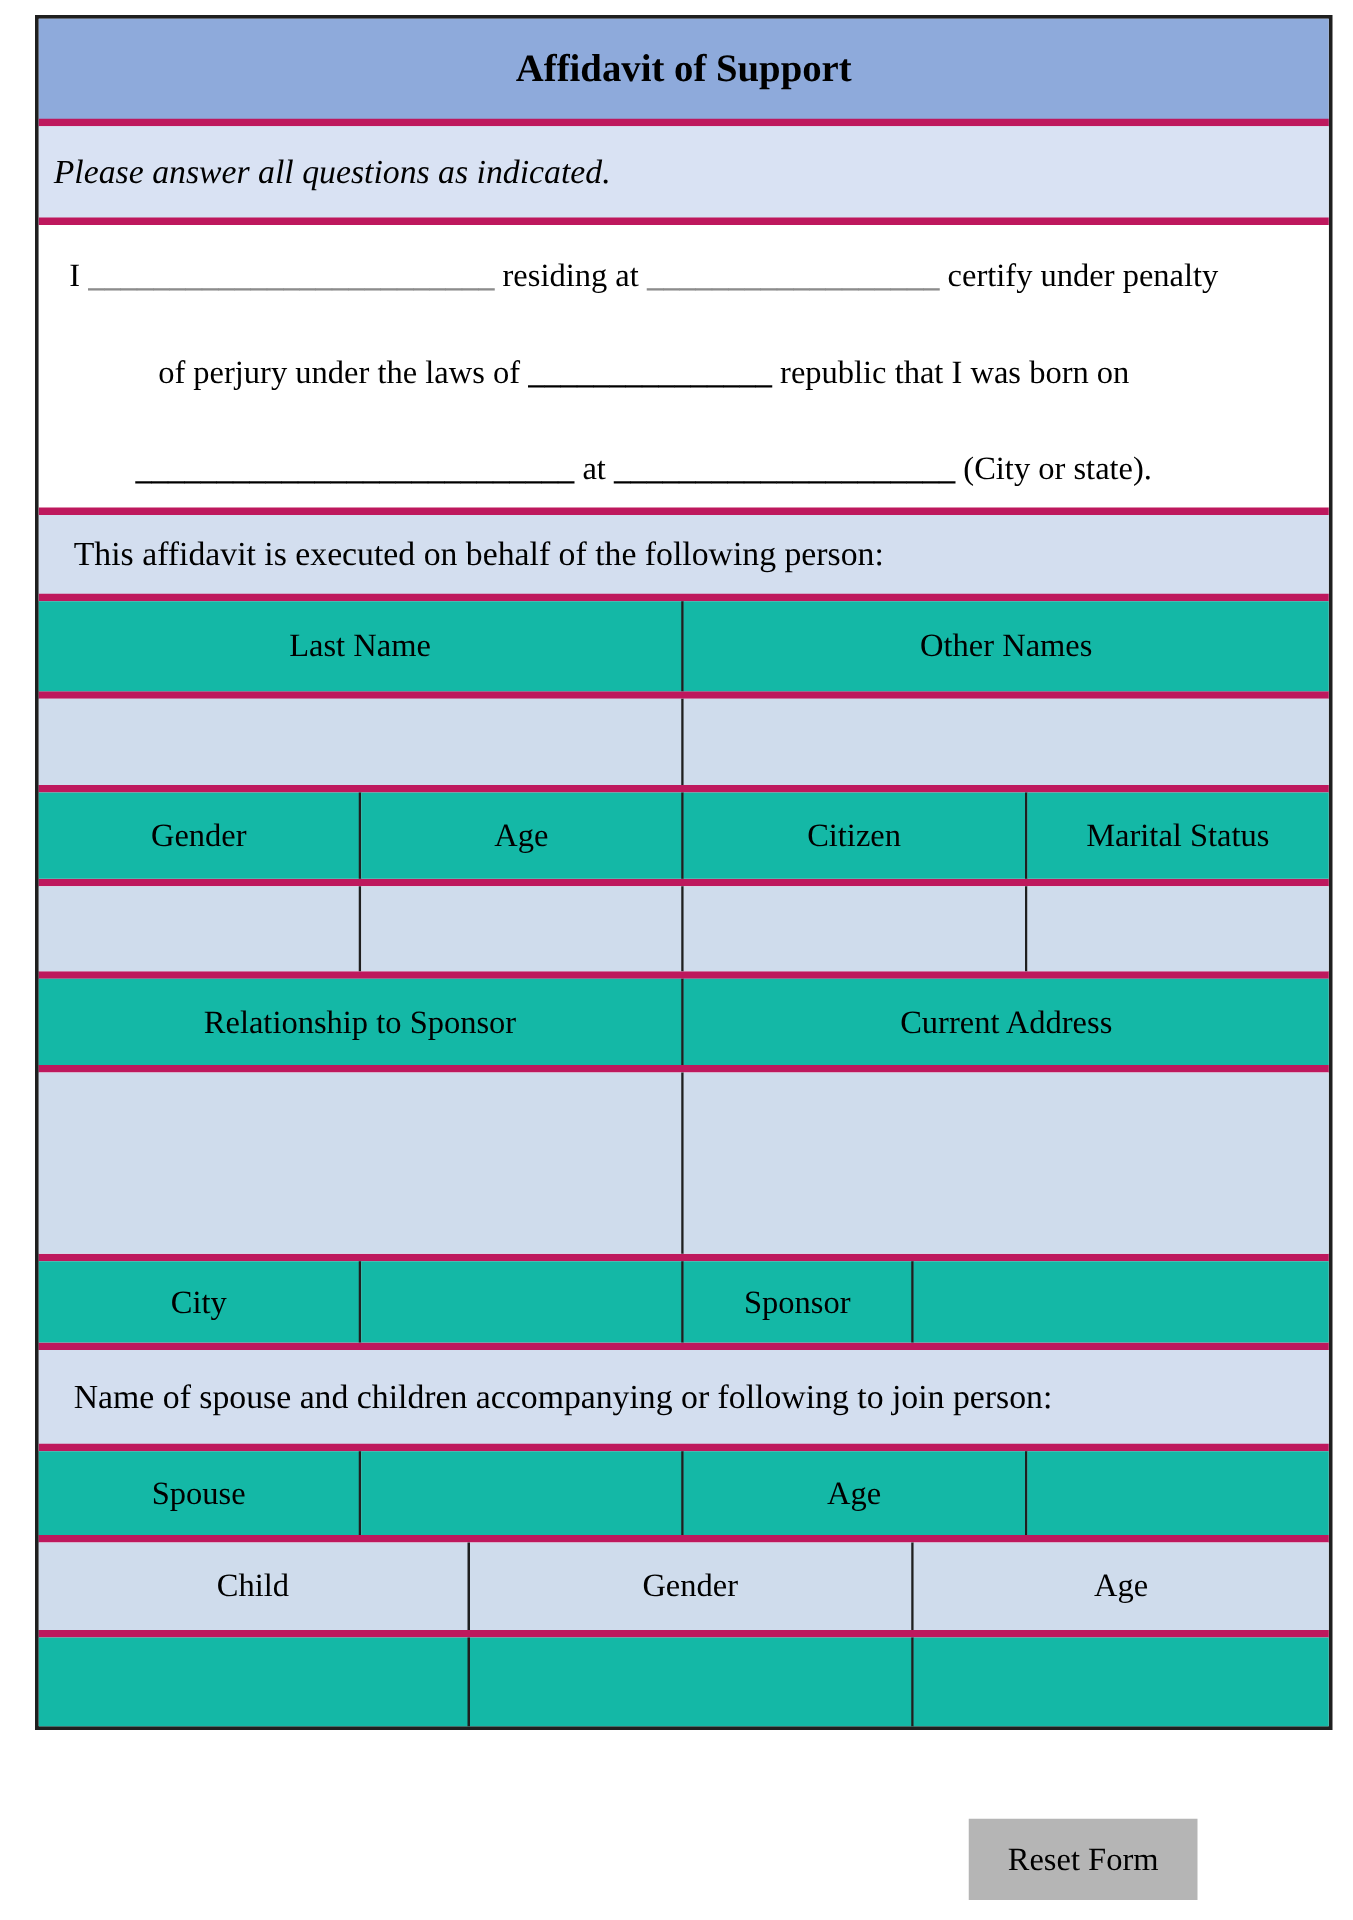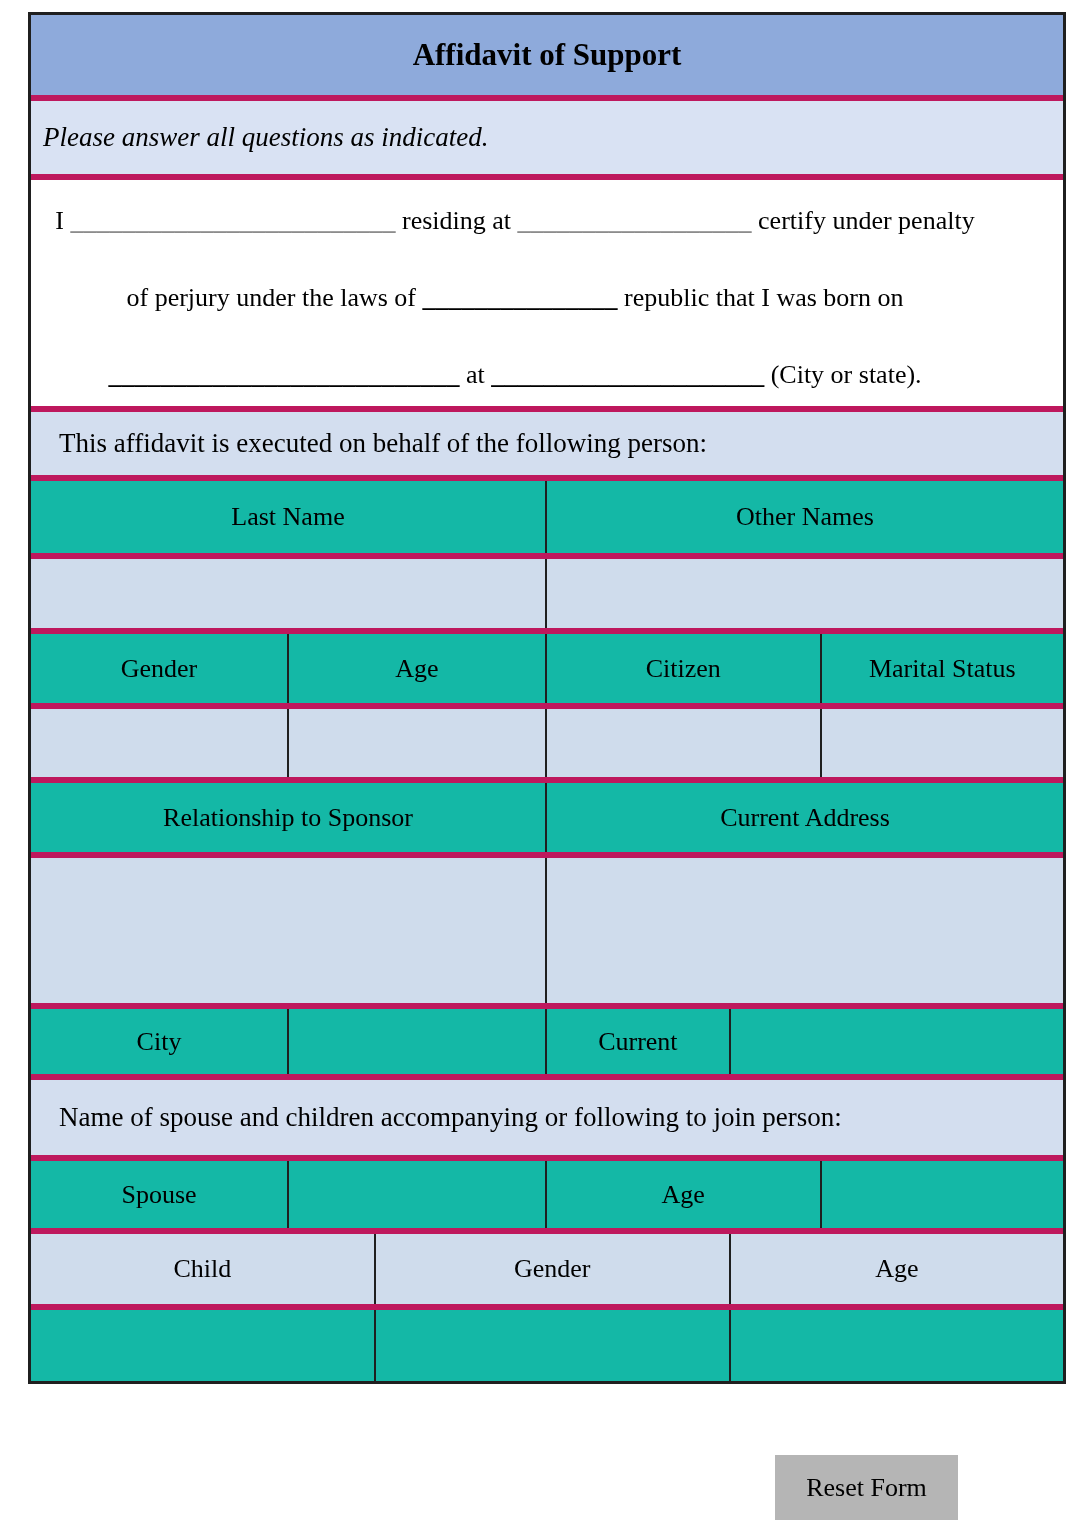--- a/index.html
+++ b/index.html
@@ -173,21 +173,21 @@
       <div class="cell fill-cell" style="width:50%"></div>
       <div class="cell fill-cell" style="width:50%"></div>
     </div>
 
     <div class="row" style="height:71px">
       <div class="cell white-cell" style="width:25%">
           <span class="label">City</span>
         </div>
       <div class="cell white-cell" style="width:25%"></div>
       <div class="cell white-cell" style="width:17.8%">
-          <span class="label">Current</span>
+          <span class="label">Sponsor</span>
         </div>
       <div class="cell white-cell" style="width:32.2%"></div>
     </div>
 
     <div class="row section-row" style="height:81px">
       <div class="section-text">Name of spouse and children accompanying or following to join person:</div>
     </div>
 
     <div class="row" style="height:73px">
       <div class="cell white-cell" style="width:25%">

